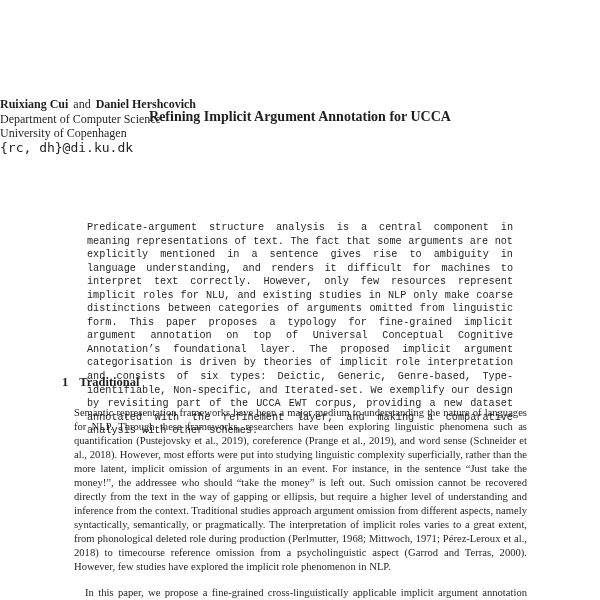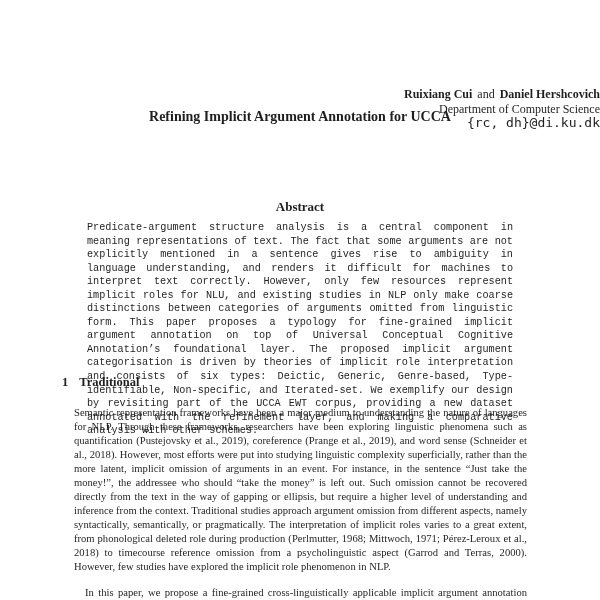--- a/index.html
+++ b/index.html
@@ -22,24 +22,24 @@
     left: 0;
     right: 0;
     text-align: center;
     font-size: 14px;
     font-weight: bold;
     line-height: 17px;
     margin-top: 48px;
   }
   .author-block {
     position: absolute;
-    top: 87px;
+    top: 97px;
     left: 0;
     right: 0;
-    text-align: right;
+    text-align: left;
     font-size: 12px;
     line-height: 14.6px;
   }
   .author-name {
     font-weight: bold;
   }
   .author-sep {
     padding: 0 5px;
   }
   .affil-email {
@@ -97,24 +97,24 @@
 
 <div class="page">
 
   <h1 class="paper-title">Refining Implicit Argument Annotation for UCCA</h1>
 
   <div class="author-block">
     <div>
       <span class="author-name">Ruixiang Cui</span><span class="author-sep">and</span><span class="author-name">Daniel Hershcovich</span>
     </div>
     <div>Department of Computer Science</div>
+    <div>University of Copenhagen</div>
     <div class="affil-email">{rc, dh}@di.ku.dk</div>
   </div>
 
-  <div class="abstract-heading">Abstract</div>
 
   <div class="abstract-body">Predicate-argument structure analysis is a central component in meaning representations of text. The fact that some arguments are not explicitly mentioned in a sentence gives rise to ambiguity in language understanding, and renders it difficult for machines to interpret text correctly. However, only few resources represent implicit roles for NLU, and existing studies in NLP only make coarse distinctions between categories of arguments omitted from linguistic form. This paper proposes a typology for fine-grained implicit argument annotation on top of Universal Conceptual Cognitive Annotation’s foundational layer. The proposed implicit argument categorisation is driven by theories of implicit role interpretation and consists of six types: Deictic, Generic, Genre-based, Type-identifiable, Non-specific, and Iterated-set. We exemplify our design by revisiting part of the UCCA EWT corpus, providing a new dataset annotated with the refinement layer, and making a comparative analysis with other schemes.</div>
 
   <div class="section-heading">
     <span class="section-number">1</span><span>Traditional</span>
   </div>
 
   <div class="intro-body">
     <p class="para">Semantic representation frameworks have been a major medium to understanding the nature of languages for NLP. Through these frameworks, researchers have been exploring linguistic phenomena such as quantification (Pustejovsky et al., 2019), coreference (Prange et al., 2019), and word sense (Schneider et al., 2018). However, most efforts were put into studying linguistic complexity superficially, rather than the more latent, implicit omission of arguments in an event. For instance, in the sentence “Just take the money!”, the addressee who should “take the money” is left out. Such omission cannot be recovered directly from the text in the way of gapping or ellipsis, but require a higher level of understanding and inference from the context. Traditional studies approach argument omission from different aspects, namely syntactically, semantically, or pragmatically. The interpretation of implicit roles varies to a great extent, from phonological deleted role during production (Perlmutter, 1968; Mittwoch, 1971; Pérez-Leroux et al., 2018) to timecourse reference omission from a psycholinguistic aspect (Garrod and Terras, 2000). However, few studies have explored the implicit role phenomenon in NLP.</p>
     <p class="para indent">In this paper, we propose a fine-grained cross-linguistically applicable implicit argument annotation typology as a refinement for Universal Conceptual Cognitive Annotation (Abend and Rappoport, 2013, UCCA) categories. The typology follows UCCA’s design concept, focusing on the semantic notion of</p>

